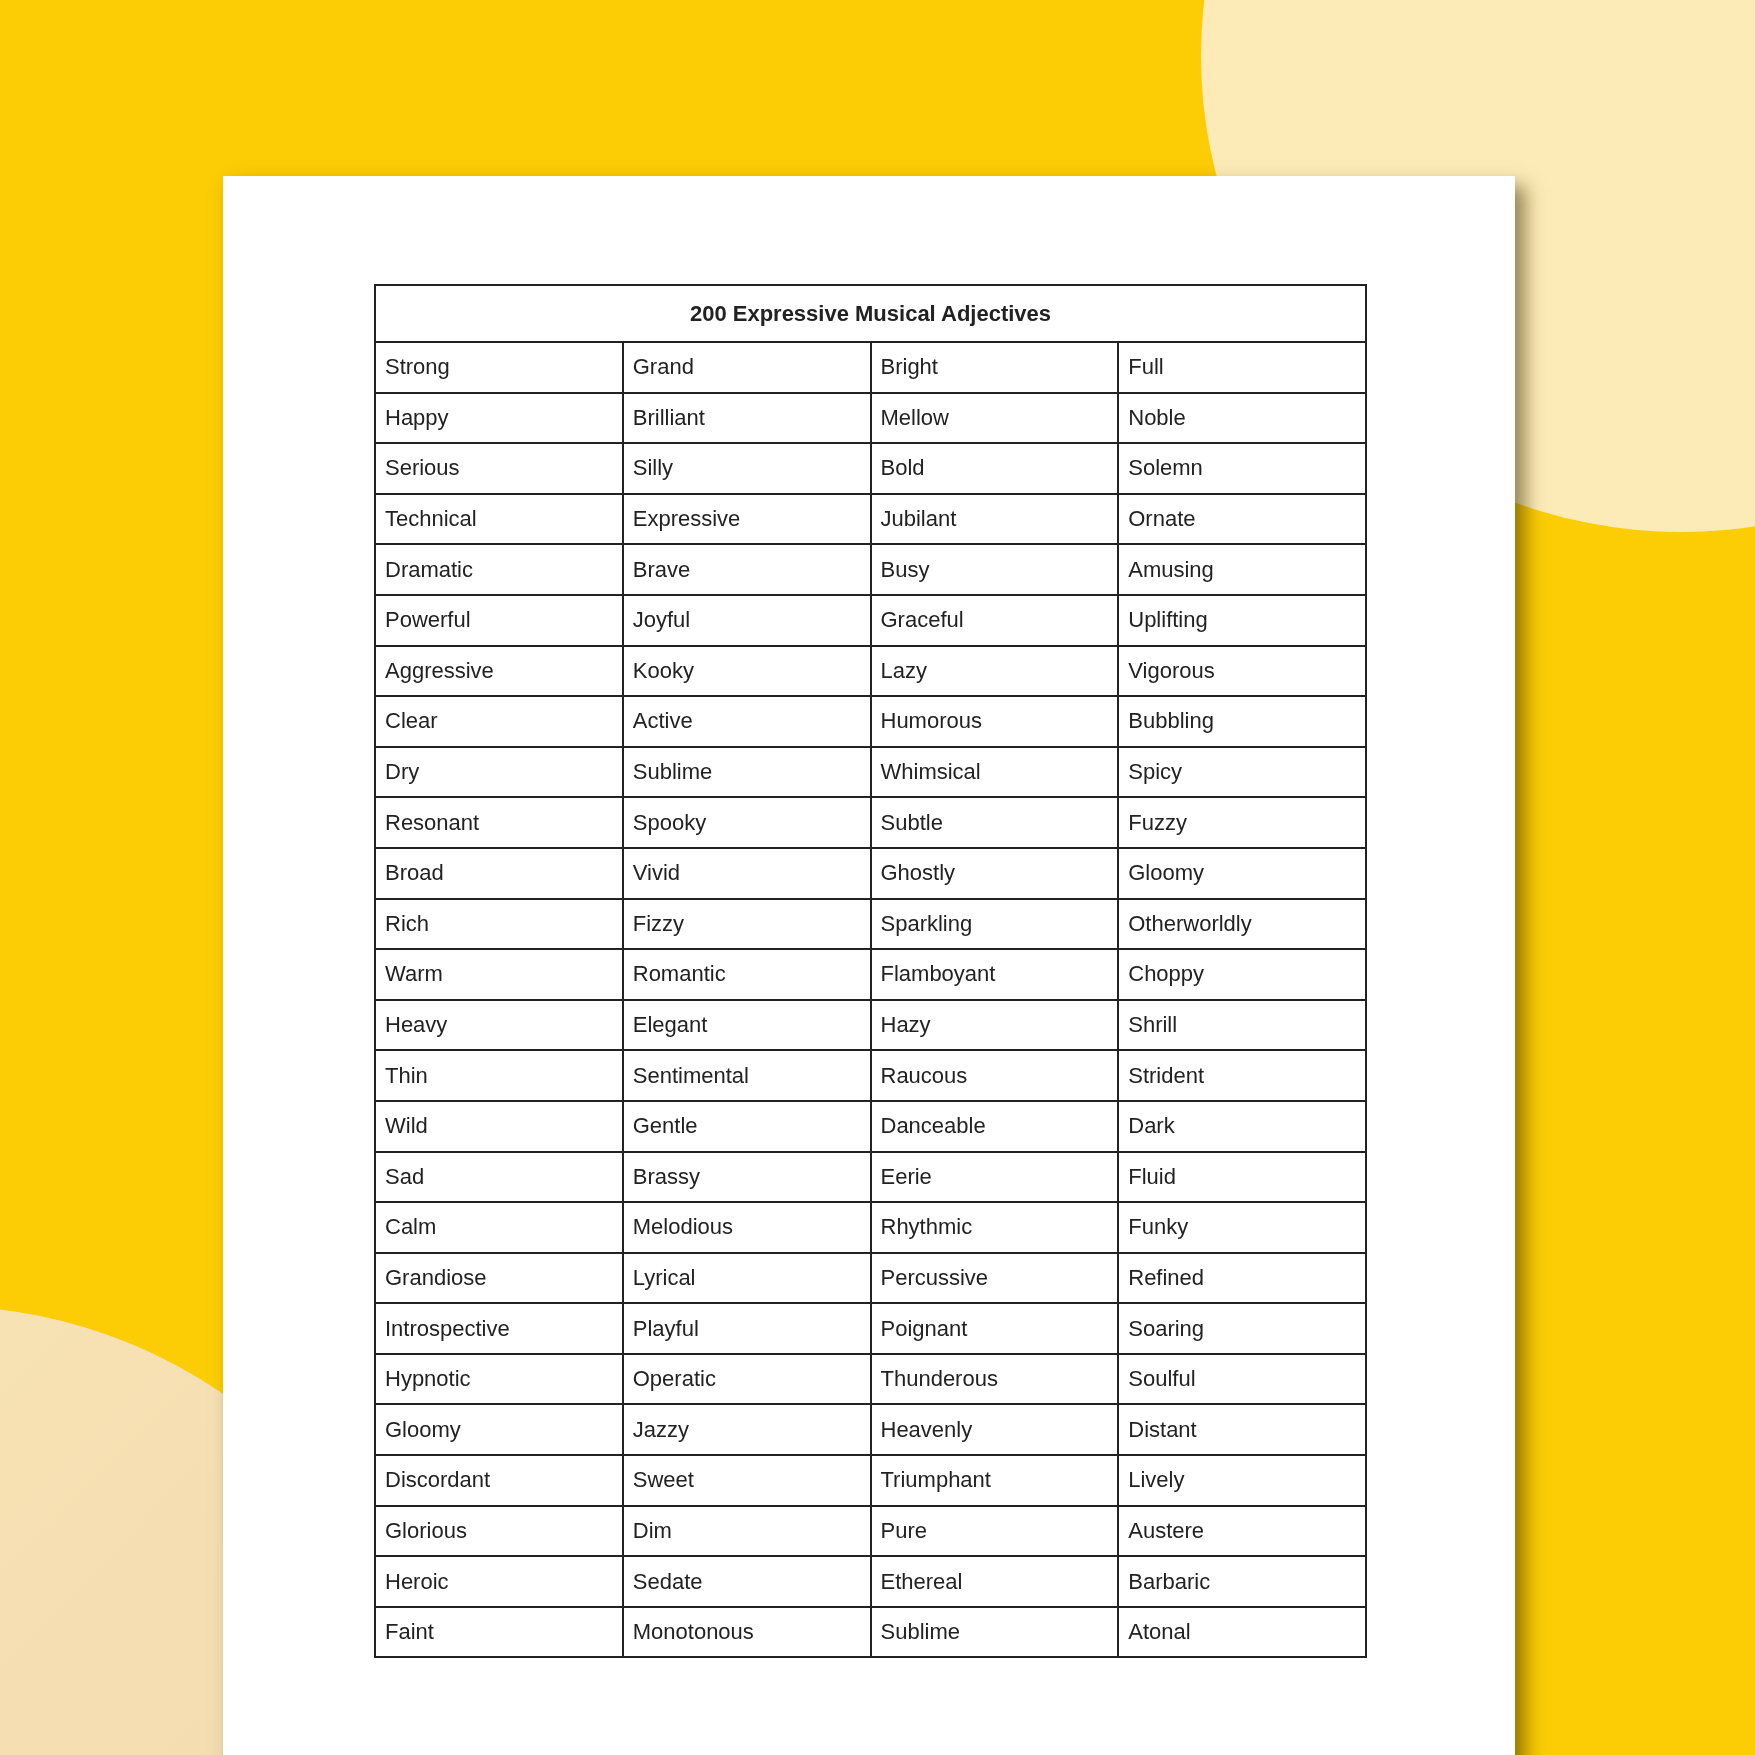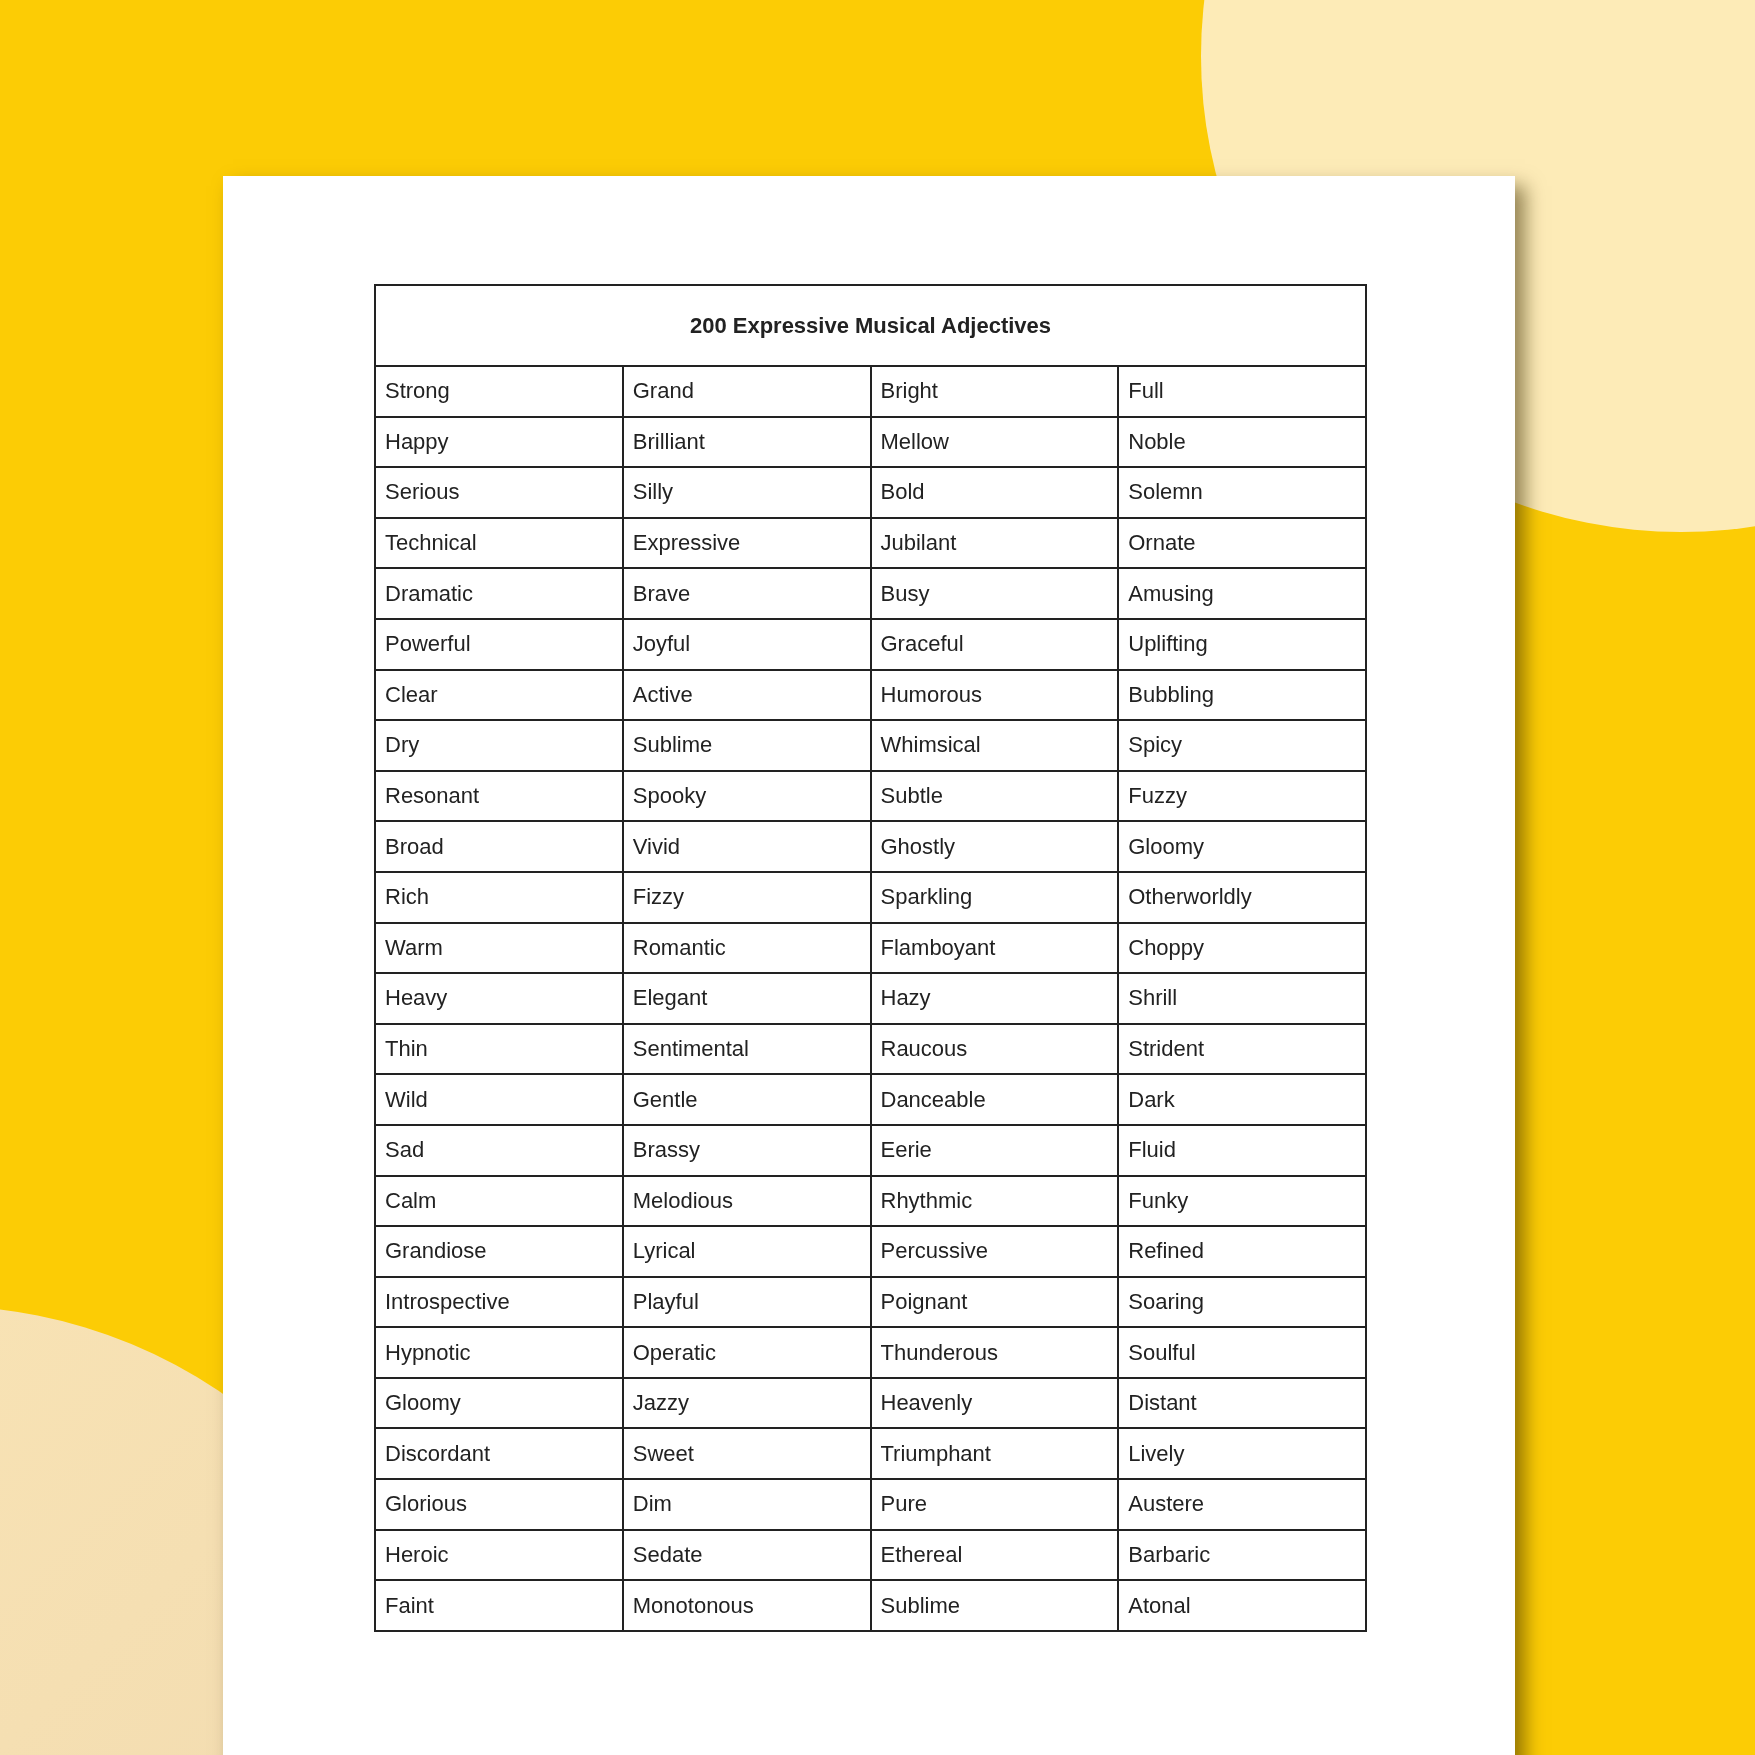--- a/index.html
+++ b/index.html
@@ -26,21 +26,21 @@
     position:absolute; left:151px; top:108px; width:993px;
     border-collapse:collapse; table-layout:fixed;
   }
   .sheet-table td, .sheet-table th {
     border:2px solid #222;
     height:48.6px; padding:0 0 0 9px;
     font-size:22px; color:#222; text-align:left; font-weight:normal;
     white-space:nowrap; overflow:hidden;
   }
   .sheet-table th.title {
-    text-align:center; font-weight:bold; font-size:22px; padding:16px;
+    text-align:center; font-weight:bold; font-size:22px; padding:4px;
     height:47px;
   }
 </style>
 </head>
 <body>
 
 <div class="blob-tr"></div>
 <div class="blob-bl"></div>
 
 <div class="paper">
@@ -81,20 +81,26 @@
           <td>Busy</td>
           <td>Amusing</td>
         </tr>
         <tr>
           <td>Powerful</td>
           <td>Joyful</td>
           <td>Graceful</td>
           <td>Uplifting</td>
         </tr>
         <tr>
+          <td>Aggressive</td>
+          <td>Kooky</td>
+          <td>Lazy</td>
+          <td>Vigorous</td>
+        </tr>
+        <tr>
           <td>Clear</td>
           <td>Active</td>
           <td>Humorous</td>
           <td>Bubbling</td>
         </tr>
         <tr>
           <td>Dry</td>
           <td>Sublime</td>
           <td>Whimsical</td>
           <td>Spicy</td>

